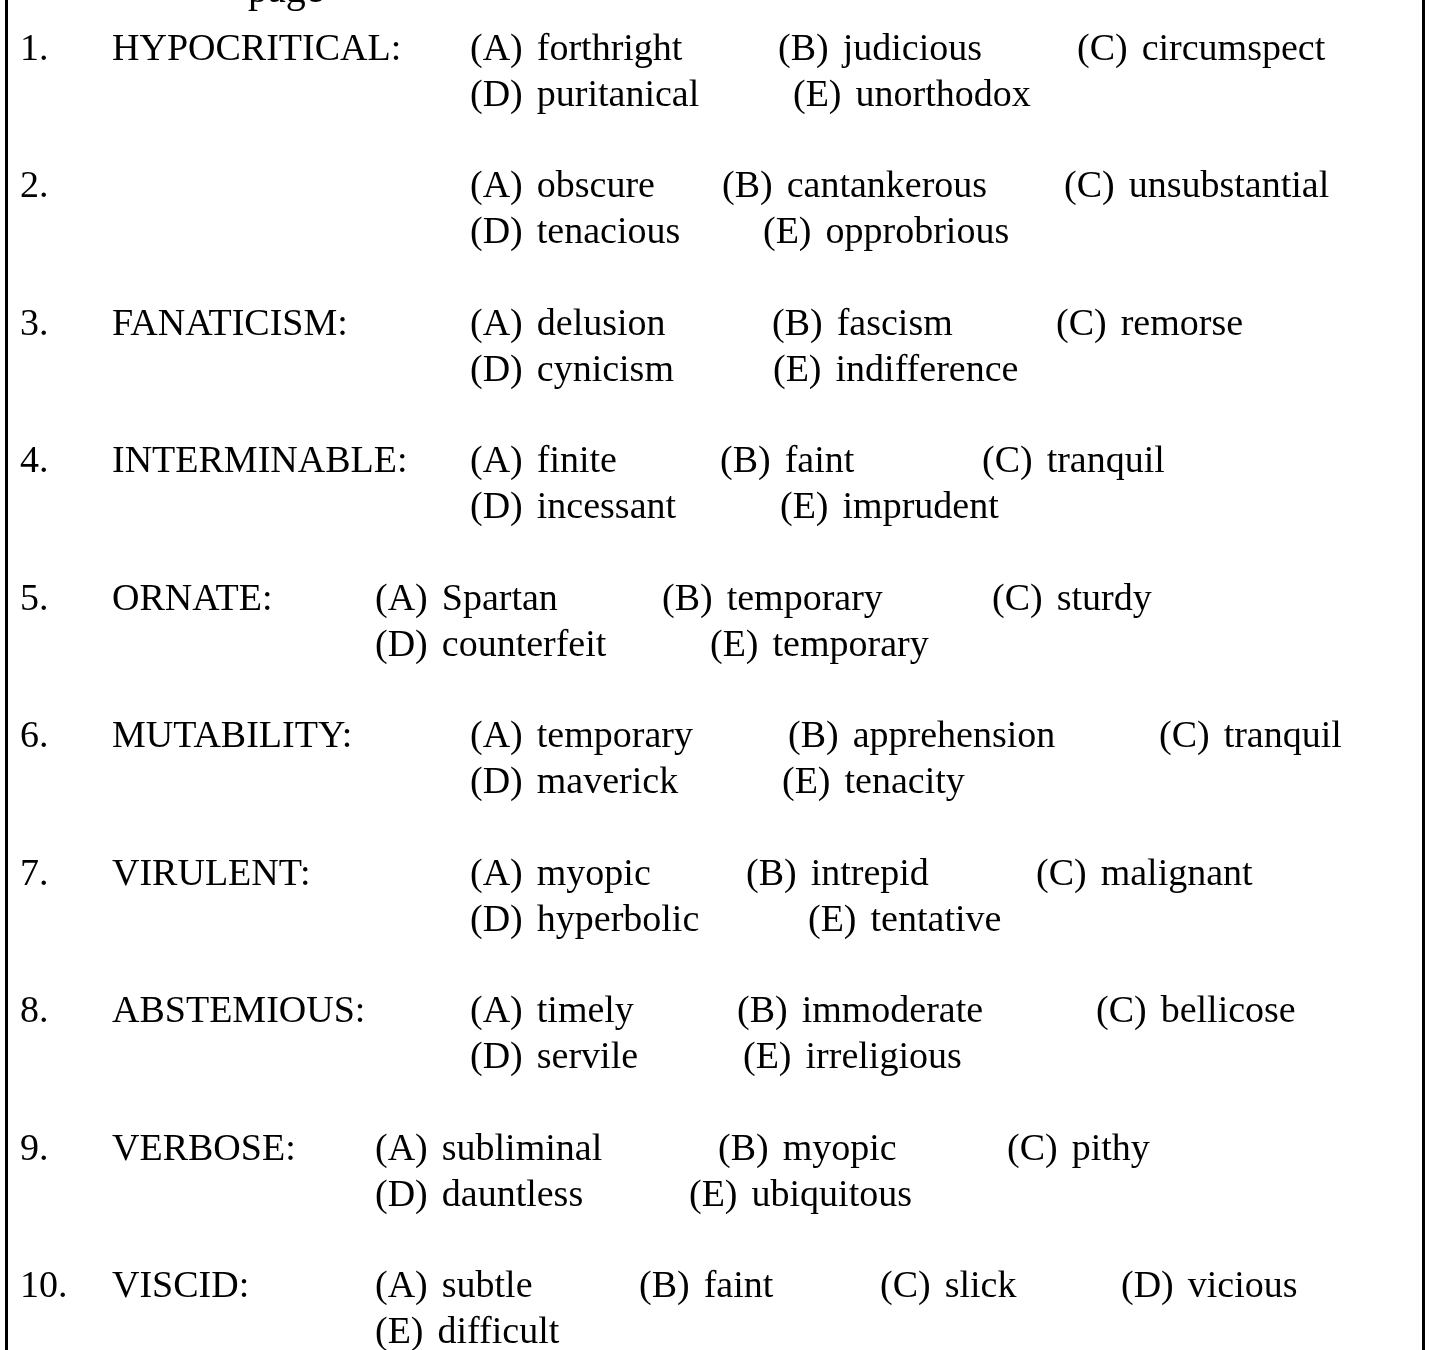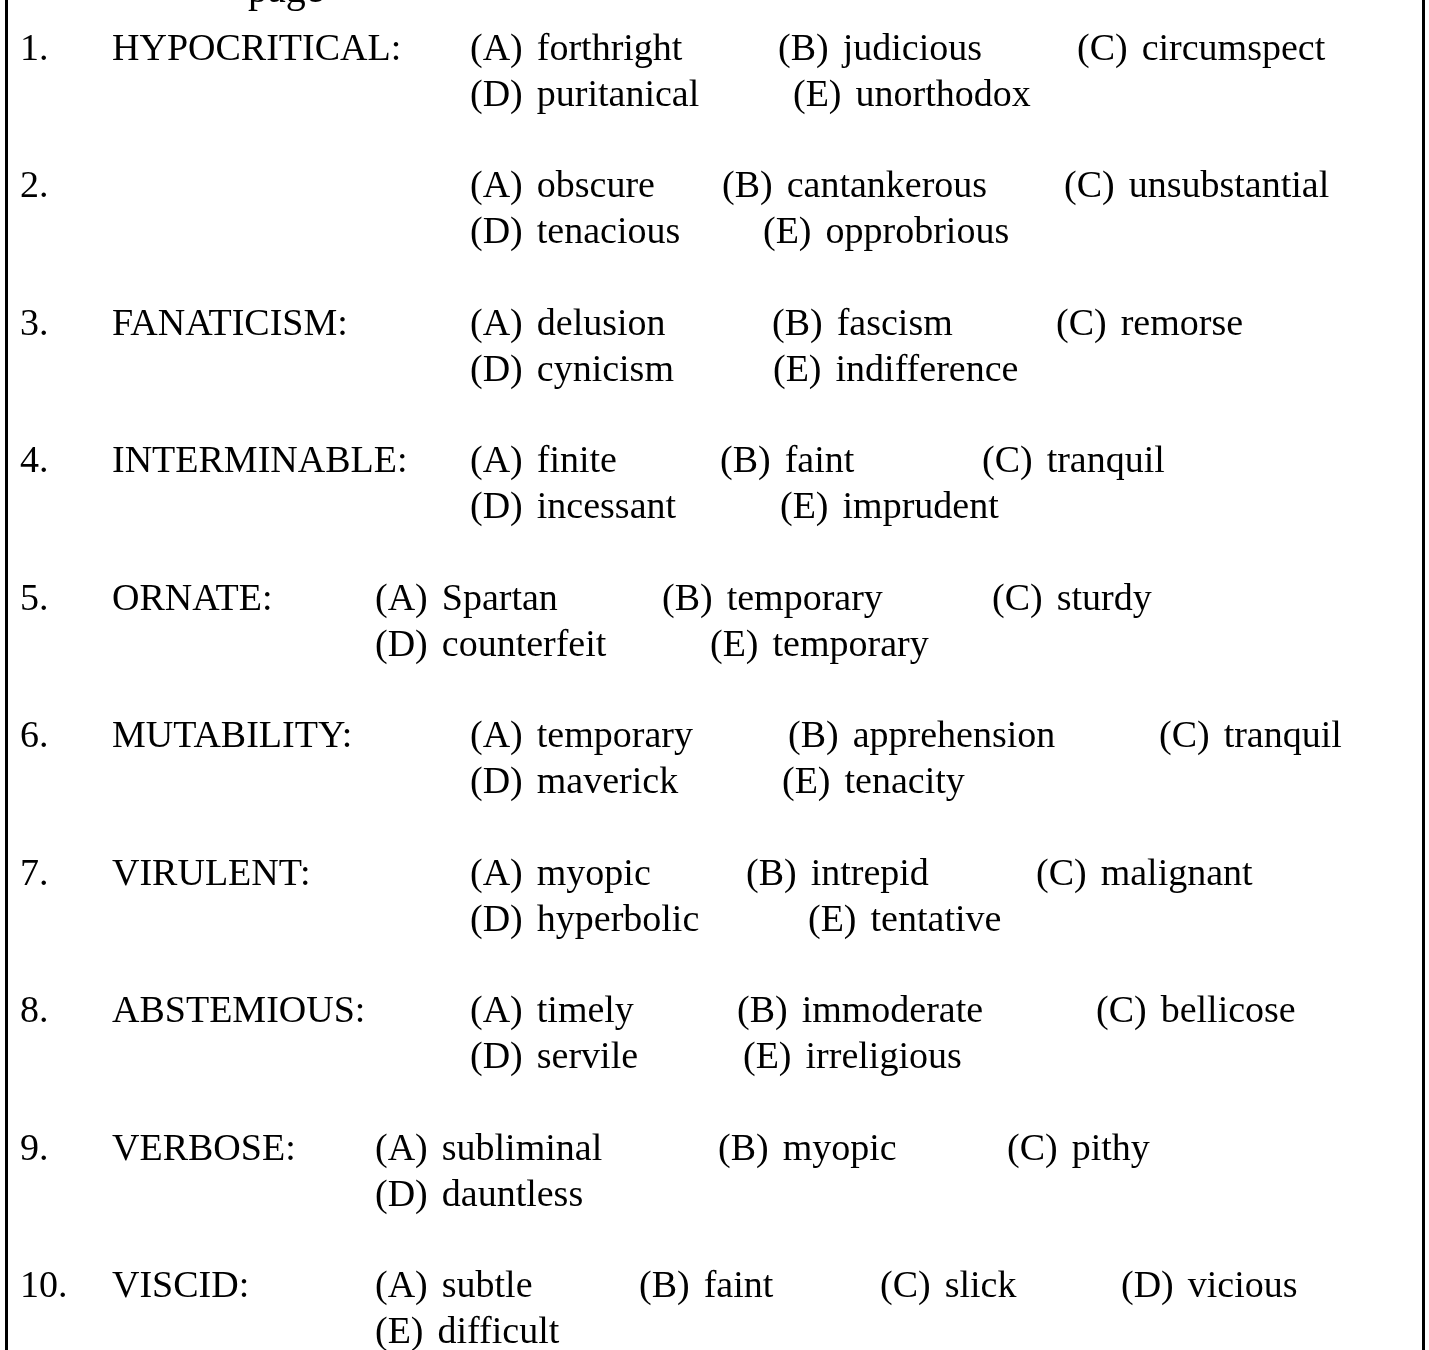--- a/index.html
+++ b/index.html
@@ -113,20 +113,21 @@
   <span class="opt" style="left:743px;top:46px"><span class="letter">(E)</span><span class="ans">irreligious</span></span>
 </div>
 
 <div class="q" style="top:1124px">
   <span class="num">9.</span>
   <span class="word">VERBOSE:</span>
   <span class="opt" style="left:375px;top:0"><span class="letter">(A)</span><span class="ans">subliminal</span></span>
   <span class="opt" style="left:718px;top:0"><span class="letter">(B)</span><span class="ans">myopic</span></span>
   <span class="opt" style="left:1007px;top:0"><span class="letter">(C)</span><span class="ans">pithy</span></span>
   <span class="opt" style="left:375px;top:46px"><span class="letter">(D)</span><span class="ans">dauntless</span></span>
+  <span class="opt" style="left:689px;top:46px"><span class="letter">(E)</span><span class="ans">ubiquitous</span></span>
 </div>
 
 <div class="q" style="top:1261px">
   <span class="num">10.</span>
   <span class="word">VISCID:</span>
   <span class="opt" style="left:375px;top:0"><span class="letter">(A)</span><span class="ans">subtle</span></span>
   <span class="opt" style="left:639px;top:0"><span class="letter">(B)</span><span class="ans">faint</span></span>
   <span class="opt" style="left:880px;top:0"><span class="letter">(C)</span><span class="ans">slick</span></span>
   <span class="opt" style="left:1121px;top:0"><span class="letter">(D)</span><span class="ans">vicious</span></span>
   <span class="opt" style="left:375px;top:46px"><span class="letter">(E)</span><span class="ans">difficult</span></span>

